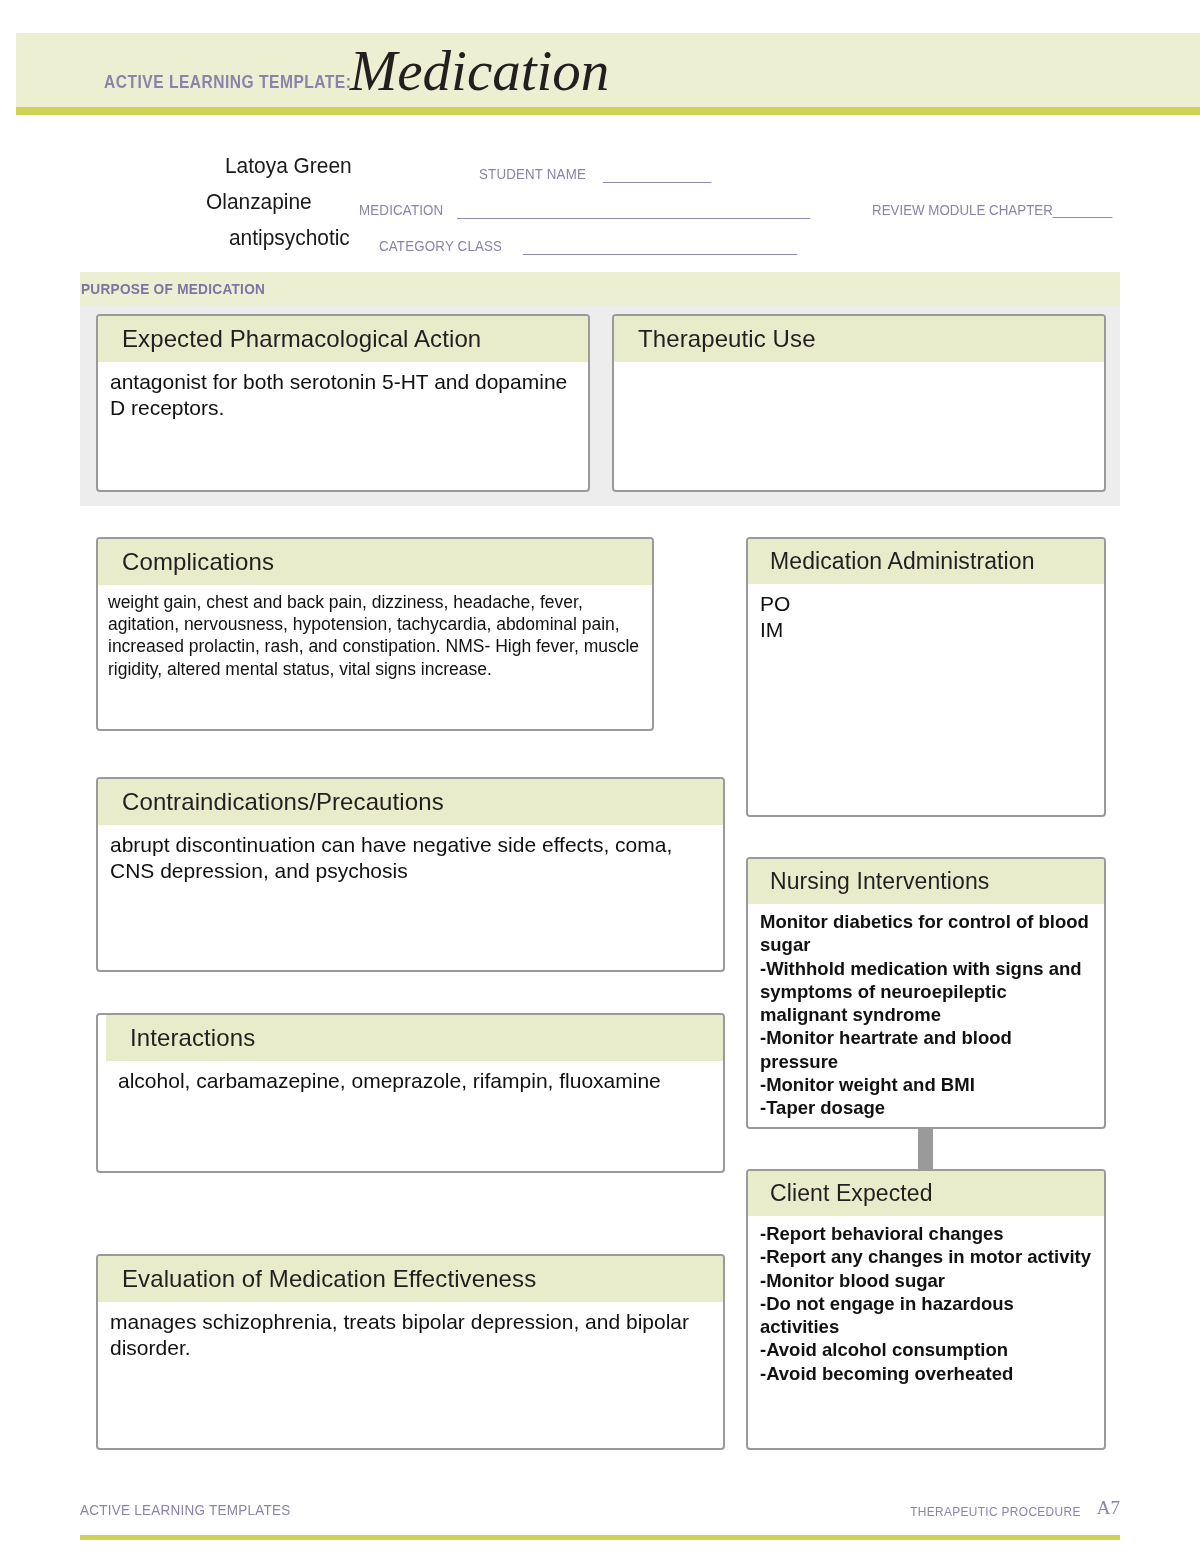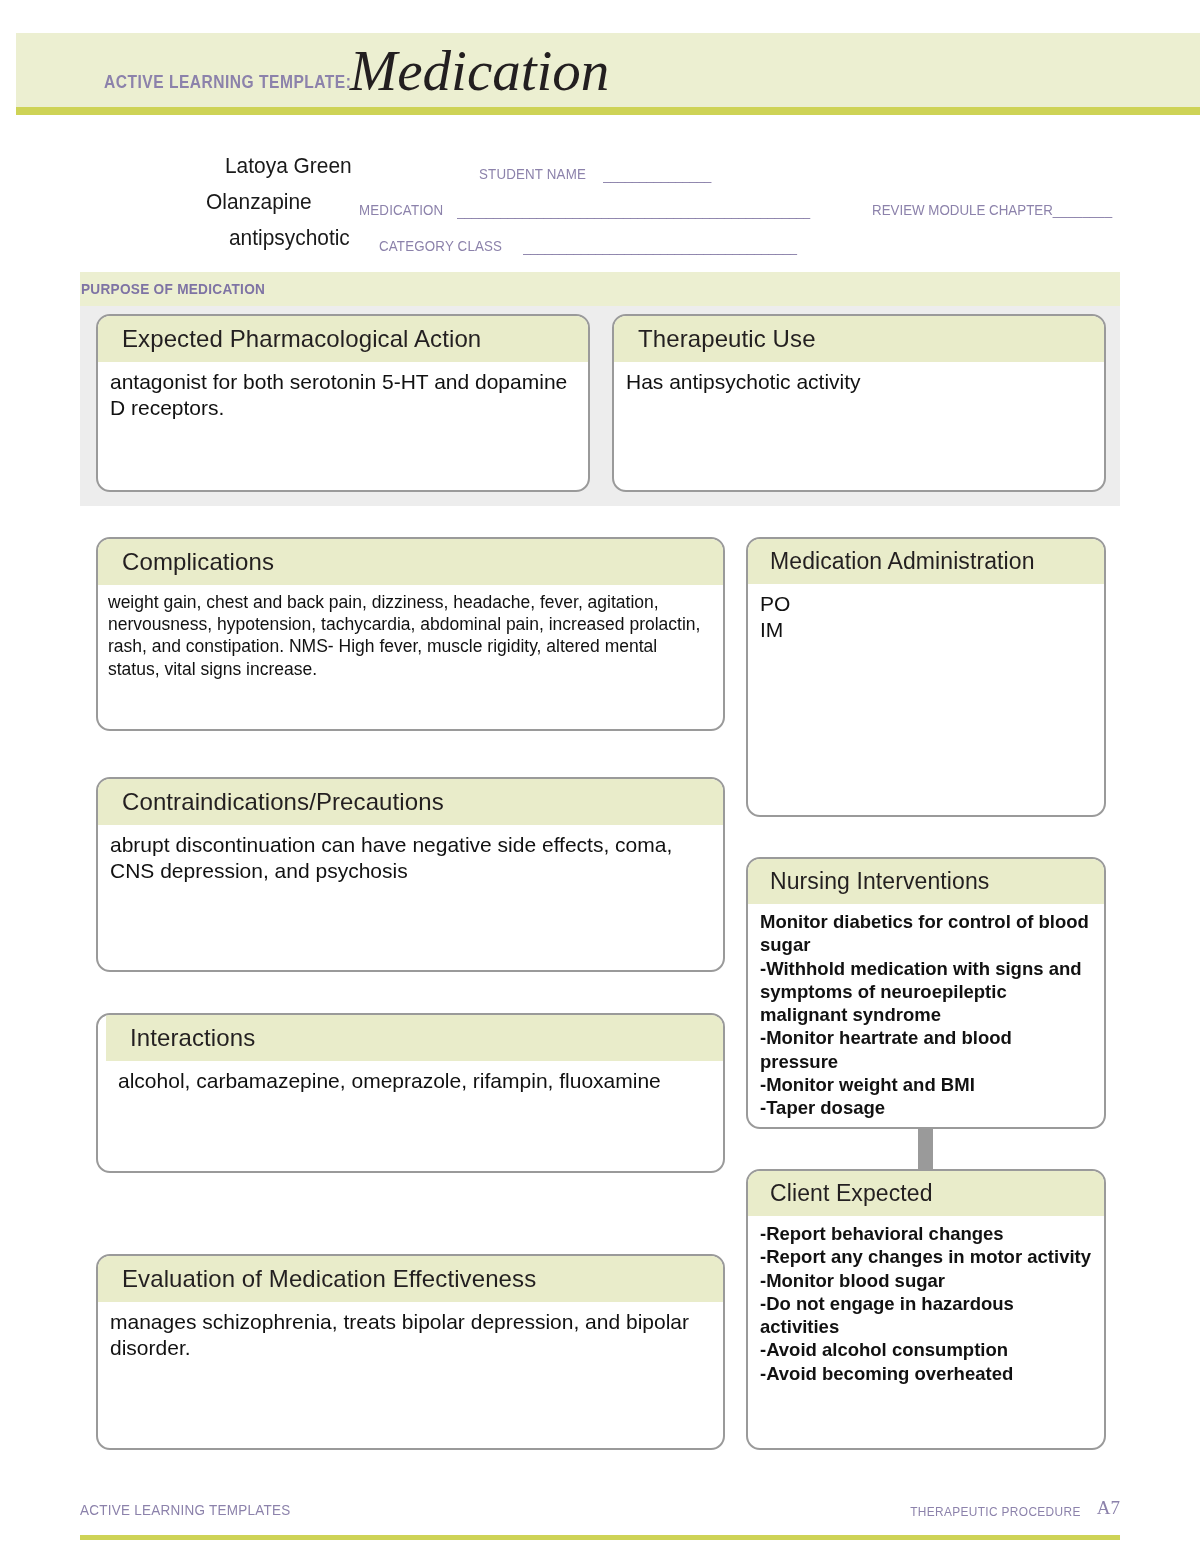--- a/index.html
+++ b/index.html
@@ -128,21 +128,21 @@
     transform: scaleX(0.88);
     transform-origin: left center;
     display: inline-block;
   }
 
   
   .card {
     position: absolute;
     background: #ffffff;
     border: 2.5px solid #9a9a9a;
-    border-radius: 14px;
+    border-radius: 4px;
     overflow: hidden;
   }
   .card-hdr {
     background: #e9ecca;
     font-size: 24px;
     color: #231f20;
     padding: 9px 0 9px 24px;
     letter-spacing: 0.1px;
     font-family: "Liberation Sans", sans-serif;
     font-weight: 400;
@@ -164,21 +164,21 @@
   .card-body.mid {
     font-size: 18.5px;
     line-height: 1.26;
     padding: 6px 10px 8px 12px;
     font-weight: bold;
   }
 
   
   #epa      { left: 96px;  top: 314px;  width: 494px; height: 178px; }
   #tuse     { left: 612px; top: 314px;  width: 494px; height: 178px; }
-  #compl    { left: 96px;  top: 537px;  width: 629px; height: 194px; }
+  #compl    { left: 96px;  top: 537px;  width: 558px; height: 194px; }
   #contra   { left: 96px;  top: 777px;  width: 629px; height: 195px; }
   #inter    { left: 96px;  top: 1013px; width: 629px; height: 160px; padding-left: 8px; }
   #eval     { left: 96px;  top: 1254px; width: 629px; height: 196px; }
   #medadmin { left: 746px; top: 537px;  width: 360px; height: 280px; }
   #nursing  { left: 746px; top: 857px;  width: 360px; height: 272px; }
   #clientedu{ left: 746px; top: 1169px; width: 360px; height: 281px; }
 
   .connector {
     position: absolute;
     left: 918px; top: 1125px;
@@ -262,21 +262,20 @@
   </div>
 </div>
 
 <div class="card" id="epa">
   <div class="card-hdr">Expected Pharmacological Action</div>
   <div class="card-body">antagonist for both serotonin 5-HT and dopamine D receptors.</div>
 </div>
 
 <div class="card" id="tuse">
   <div class="card-hdr">Therapeutic Use</div>
-  <div class="card-body">Has antipsychotic activity</div>
 </div>
 
 <div class="card" id="compl">
   <div class="card-hdr">Complications</div>
   <div class="card-body tight">weight gain, chest and back pain, dizziness, headache, fever, agitation, nervousness, hypotension, tachycardia, abdominal pain, increased prolactin, rash, and constipation. NMS- High fever, muscle rigidity, altered mental status, vital signs increase.</div>
 </div>
 
 <div class="card" id="contra">
   <div class="card-hdr">Contraindications/Precautions</div>
   <div class="card-body">abrupt discontinuation can have negative side effects, coma, CNS depression, and psychosis</div>

